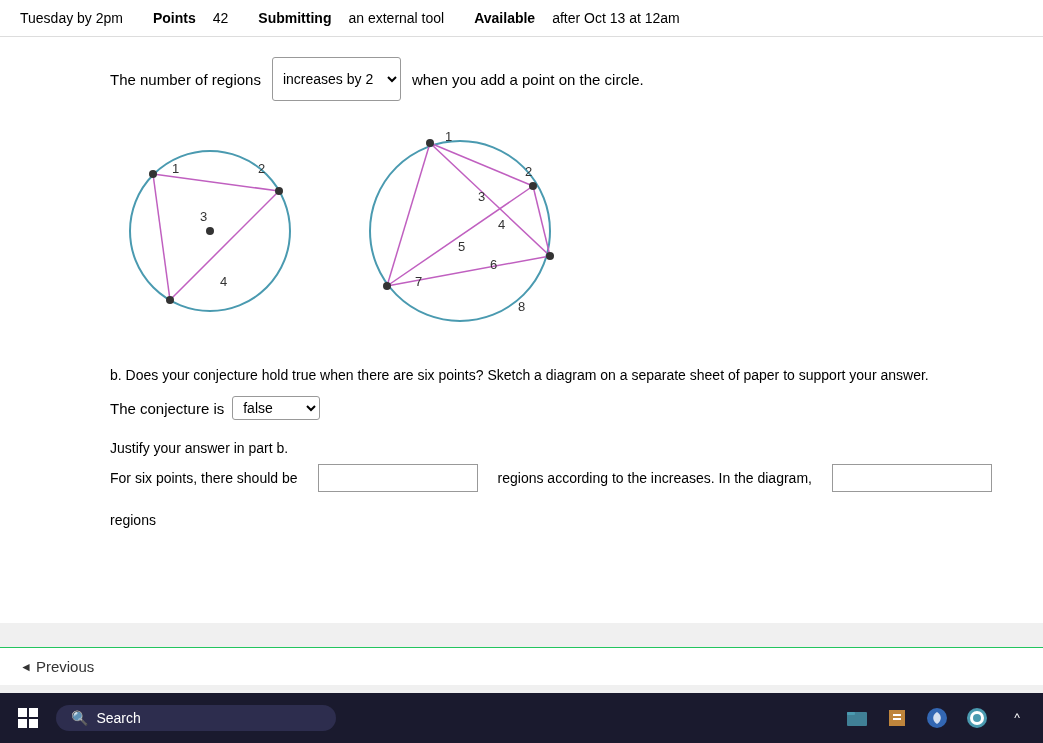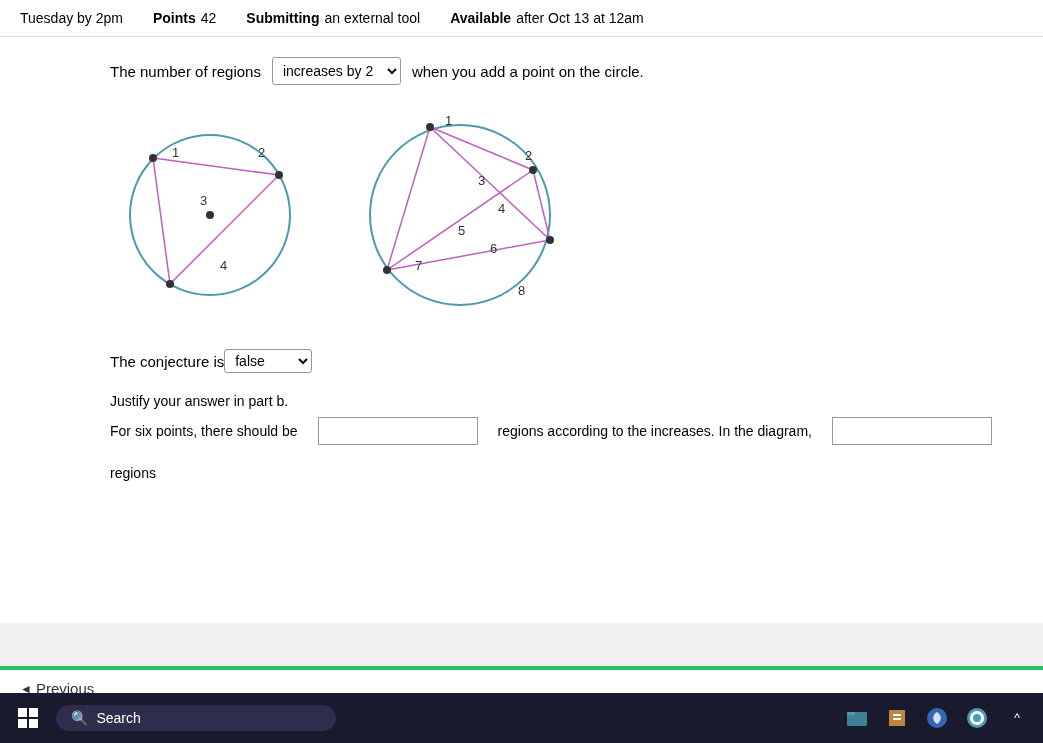--- a/index.html
+++ b/index.html
@@ -8,21 +8,21 @@
     
     .top-bar {
       background: white;
       border-bottom: 1px solid #ddd;
       padding: 10px 20px;
       display: flex;
       align-items: flex-end;
       gap: 30px;
       font-size: 14px;
     }
-    .top-bar-item { display: flex; align-items: center; gap: 5px; }
+    .top-bar-item { display: flex; align-items: center; gap: 17px; }
     .top-bar-item .bold { font-weight: bold; }
 
     
     .main-content {
       background: white;
       padding: 20px 40px 20px 110px;
       height: calc(743px - 47px - 60px - 50px);
       overflow-y: auto;
     }
 
@@ -31,21 +31,21 @@
       display: flex;
       align-items: center;
       gap: 11px;
       font-size: 15px;
       margin-bottom: 20px;
       flex-wrap: wrap;
     }
     .dropdown-select {
       border: 1px solid #999;
       border-radius: 3px;
-      padding: 4px 6px;
+      padding: 12px 6px;
       font-size: 14px;
       background: white;
       cursor: pointer;
     }
 
     
     .circles-area {
       display: flex;
       gap: 40px;
       margin-bottom: 20px;
@@ -57,20 +57,21 @@
 
     
     .part-b-text {
       font-size: 14px;
       margin-bottom: 10px;
       line-height: 1.5;
     }
     .conjecture-line2 {
       display: flex;
       align-items: center;
+      gap: 8px;
       font-size: 15px;
       margin-bottom: 20px;
     }
     .inline-input {
       border: 1px solid #999;
       border-radius: 3px;
       padding: 2px 6px;
       font-size: 14px;
       width: 88px;
       background: white;
@@ -99,28 +100,28 @@
     .text-input-box {
       border: 1px solid #999;
       width: 160px;
       height: 28px;
       display: inline-block;
     }
 
     
     .bottom-nav {
       position: absolute;
-      bottom: 36px;
+      bottom: 58px;
       left: 0;
       right: 0;
       background: white;
       padding: 10px 20px;
       display: flex;
       align-items: center;
-      border-top: 4px solid #22c55e;
+      border-top: 1px solid #22c55e;
     }
     .prev-btn {
       background: none;
       border: none;
       font-size: 15px;
       color: #333;
       cursor: pointer;
       display: flex;
       align-items: center;
       gap: 4px;
@@ -269,20 +270,23 @@
         <text x="148" y="108" font-size="13" fill="#333">4</text>
         <text x="108" y="130" font-size="13" fill="#333">5</text>
         <text x="140" y="148" font-size="13" fill="#333">6</text>
         <text x="65" y="165" font-size="13" fill="#333">7</text>
         <text x="168" y="190" font-size="13" fill="#333">8</text>
       </svg>
     </div>
 
   </div>
 
+  <div class="part-b-text">
+    <span>b. Does your conjecture hold true when there are six points? Sketch a diagram on a separate sheet of paper to support your answer.</span>
+  </div>
 
   <div class="conjecture-line2">
     <span>The conjecture is</span>
     <select class="dropdown-select inline-input">
       <option>false</option>
       <option>true</option>
     </select>
   </div>
 
   <div class="part-b-section">

